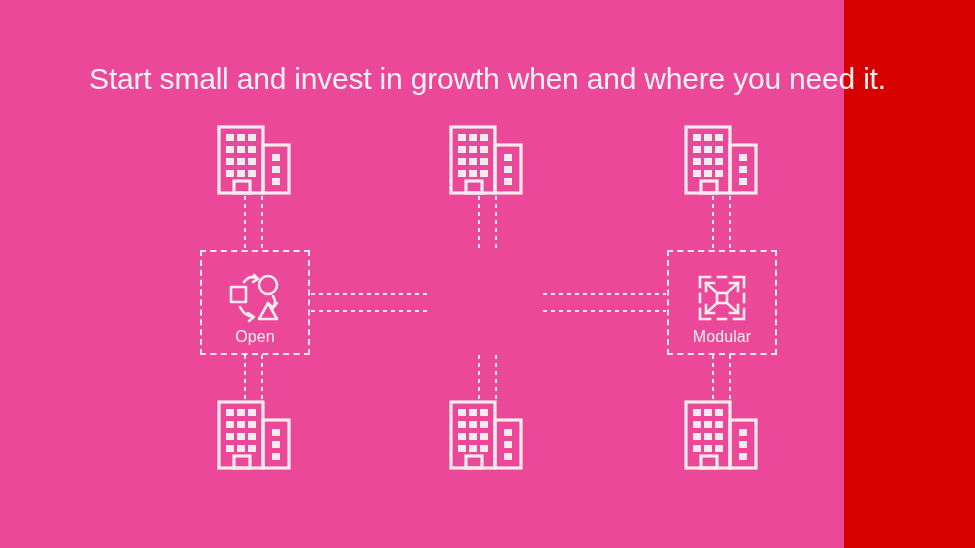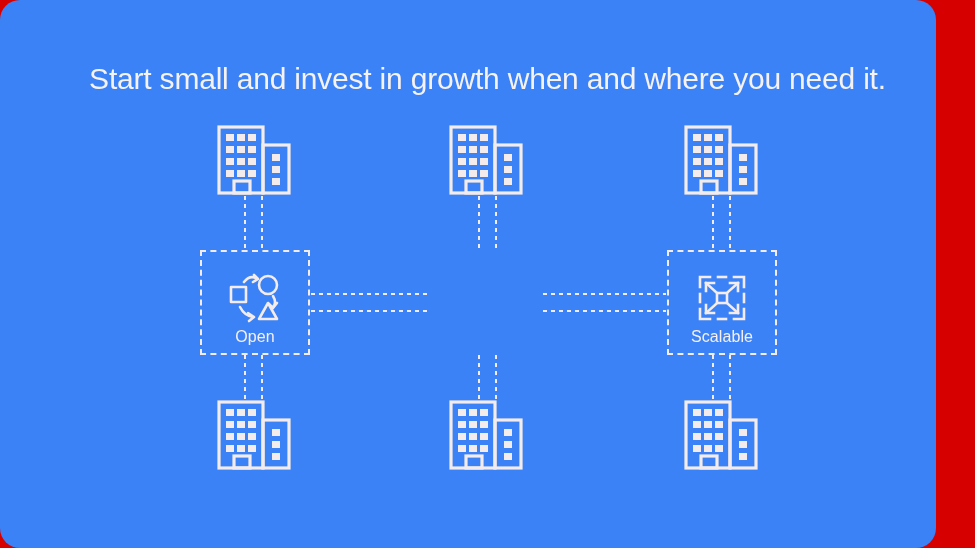--- a/index.html
+++ b/index.html
@@ -8,24 +8,23 @@
   }
   body {
     width: 975px;
     height: 548px;
     overflow: hidden;
     font-family: "Liberation Sans", sans-serif;
     background: #d60000;
   }
   #stage {
     position: relative;
-    width: 936px;
+    width: 844px;
     height: 548px;
-    background: #3b82f6;
-    border-radius: 20px;
+    background: #ec4899;
   }
 
   
   #title {
     position: absolute;
     left: 0;
     top: 62px;
     width: 975px;
     text-align: center;
     color: #f7f2f2;
@@ -303,21 +302,21 @@
           <path d="M22 19 L12 10"></path>
           <path d="M12 18 V10 H20"></path>
           <path d="M34 19 L44 10"></path>
           <path d="M36 10 H44 V18"></path>
           <path d="M34 31 L44 40"></path>
           <path d="M44 32 V40 H36"></path>
           <path d="M22 31 L12 40"></path>
           <path d="M20 40 H12 V32"></path>
         </g>
       </svg>
-      <div class="card-label">Scalable</div>
+      <div class="card-label">Modular</div>
     </div>
 
     <svg class="building building-bottom" viewBox="0 0 76 70" xmlns="http://www.w3.org/2000/svg">
       <g fill="none" stroke="#f4ecec" stroke-width="3.2">
         <rect x="2" y="2" width="44" height="66"></rect>
         <rect x="46" y="20" width="26" height="48"></rect>
       </g>
       <g fill="#f4ecec">
         <rect x="9" y="9" width="8" height="7"></rect>
         <rect x="20" y="9" width="8" height="7"></rect>

